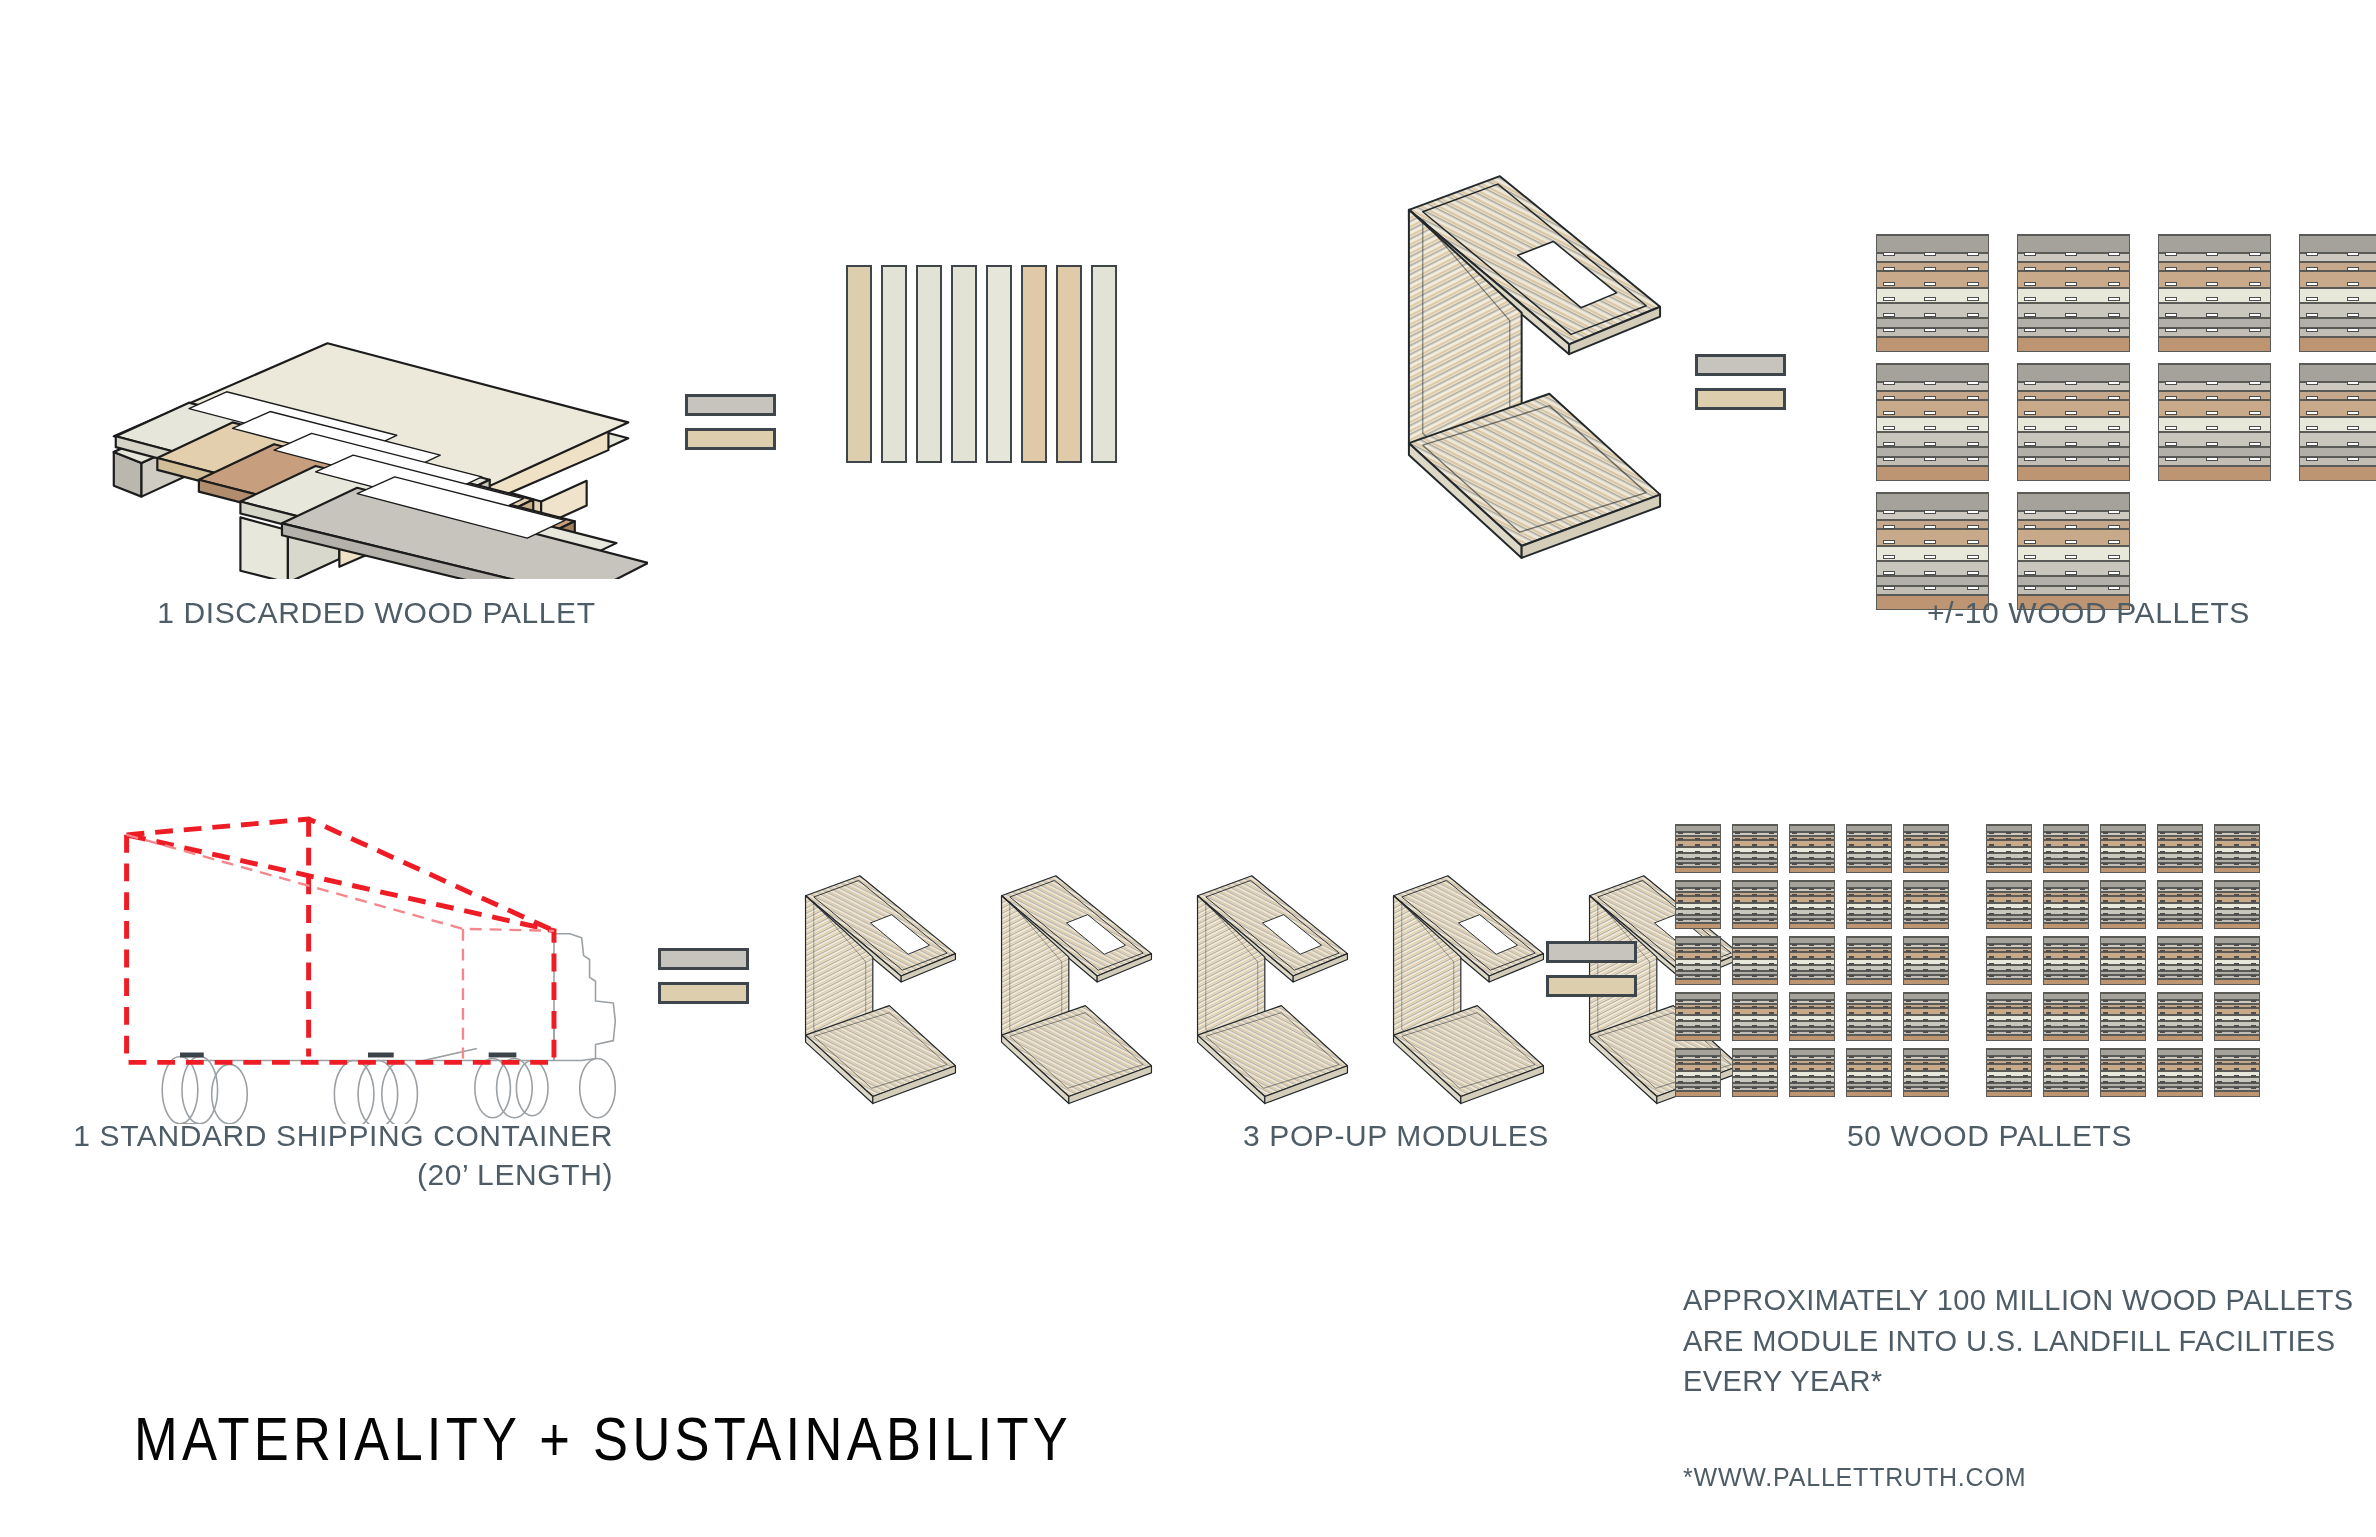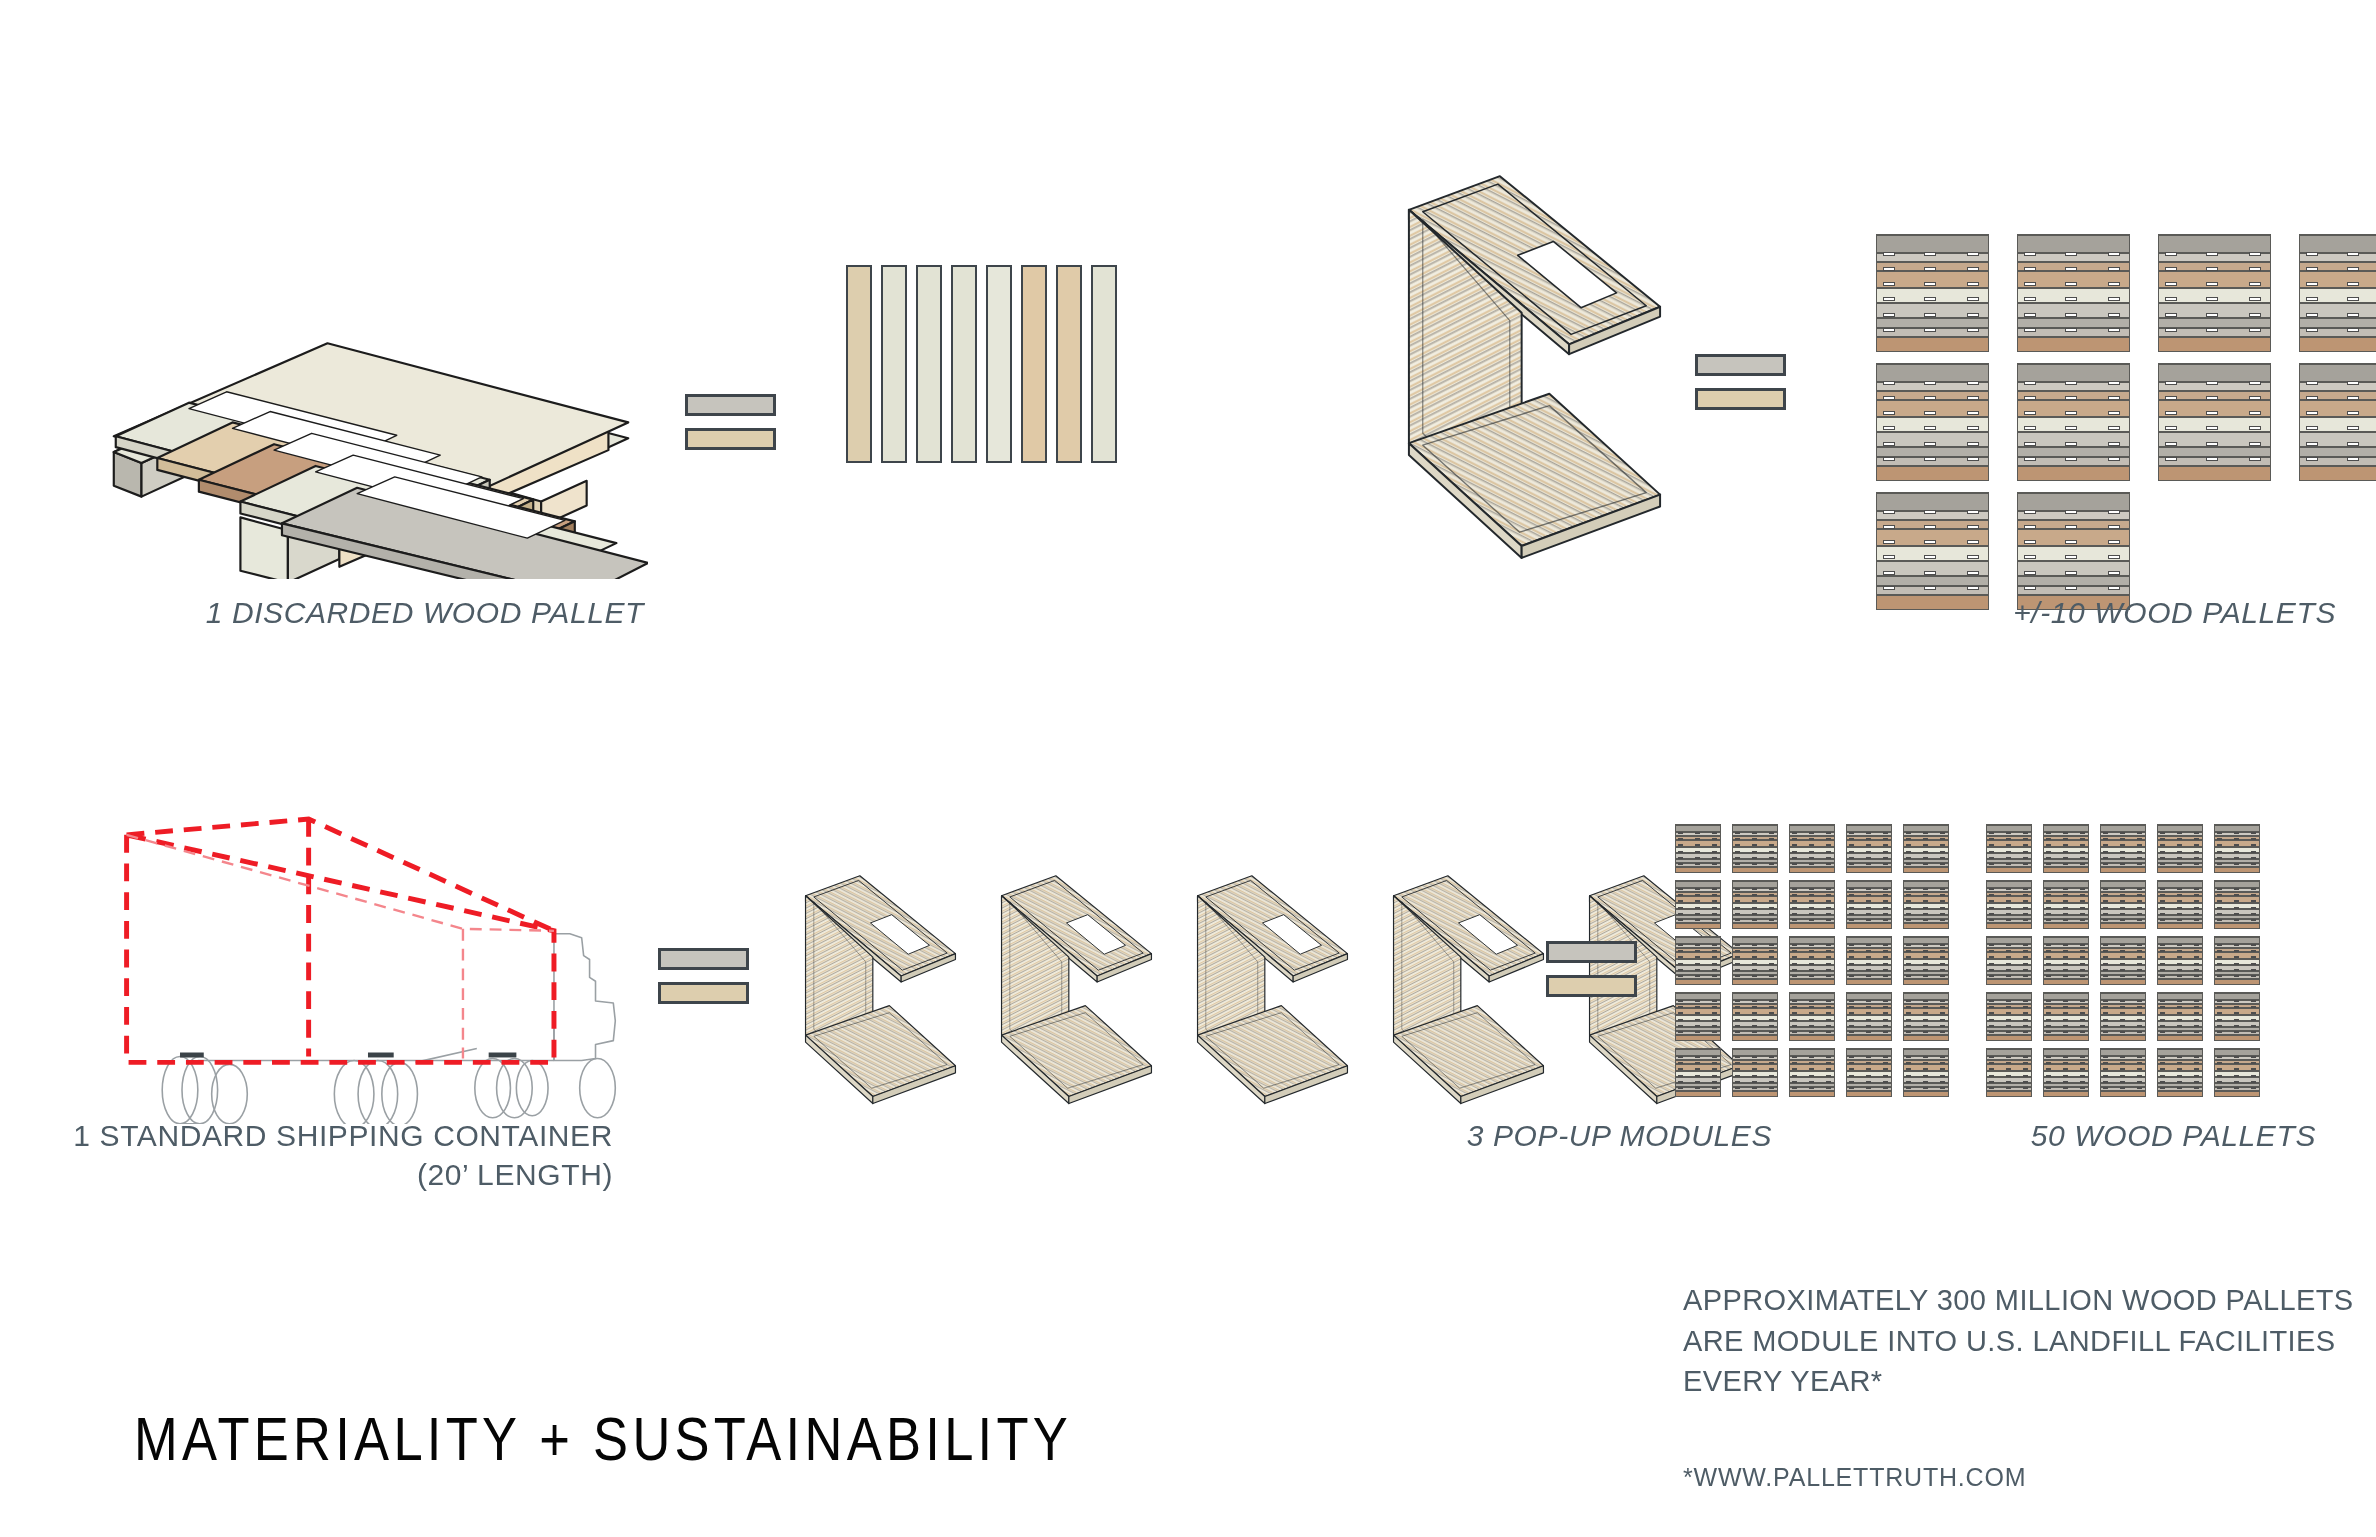--- a/index.html
+++ b/index.html
@@ -21,21 +21,21 @@
   
   .caption {
     position: absolute;
     color: #4e5c66;
     font-family: "Liberation Sans", sans-serif;
     font-size: 30px;
     letter-spacing: 0.6px;
     white-space: pre;
     line-height: 1.28;
   }
-  .caption.center { text-align: right; font-style: italic; }
+  .caption.center { text-align: center; }
   .caption.right  { text-align: right; }
 
   
   .equals {
     position: absolute;
     width: 91px;
   }
   .equals .bar {
     height: 22px;
     border: 3px solid #3e454b;
@@ -2209,21 +2209,21 @@
         <div class="tick" style="left: 2.3px; top: 32px; width: 5px; height: 2px;"></div>
         <div class="tick" style="left: 19px; top: 32px; width: 5px; height: 2px;"></div>
         <div class="tick" style="left: 36px; top: 32px; width: 5px; height: 2px;"></div>
         <div class="tick" style="left: 2.3px; top: 38px; width: 5px; height: 2px;"></div>
         <div class="tick" style="left: 19px; top: 38px; width: 5px; height: 2px;"></div>
         <div class="tick" style="left: 36px; top: 38px; width: 5px; height: 2px;"></div>
       </div>
     </div>
   <div class="caption center" style="left:1663px;top:1117px;width:653px;">50 WOOD PALLETS</div>
 
-  <div class="note" style="left:1683px;top:1280px;">APPROXIMATELY 300 MILLION WOOD PALLETS</div>
+  <div class="note" style="left:1683px;top:1280px;">APPROXIMATELY 100 MILLION WOOD PALLETS</div>
   <div class="note" style="left:1683px;top:1321px;">ARE MODULE INTO U.S. LANDFILL FACILITIES</div>
   <div class="note" style="left:1683px;top:1361px;">EVERY YEAR*</div>
 
   <div class="url" style="left:1683px;top:1463px;">*WWW.PALLETTRUTH.COM</div>
 
   <div class="title" style="left:134px;top:1404px;">MATERIALITY + SUSTAINABILITY</div>
 
 </div>
 
 

